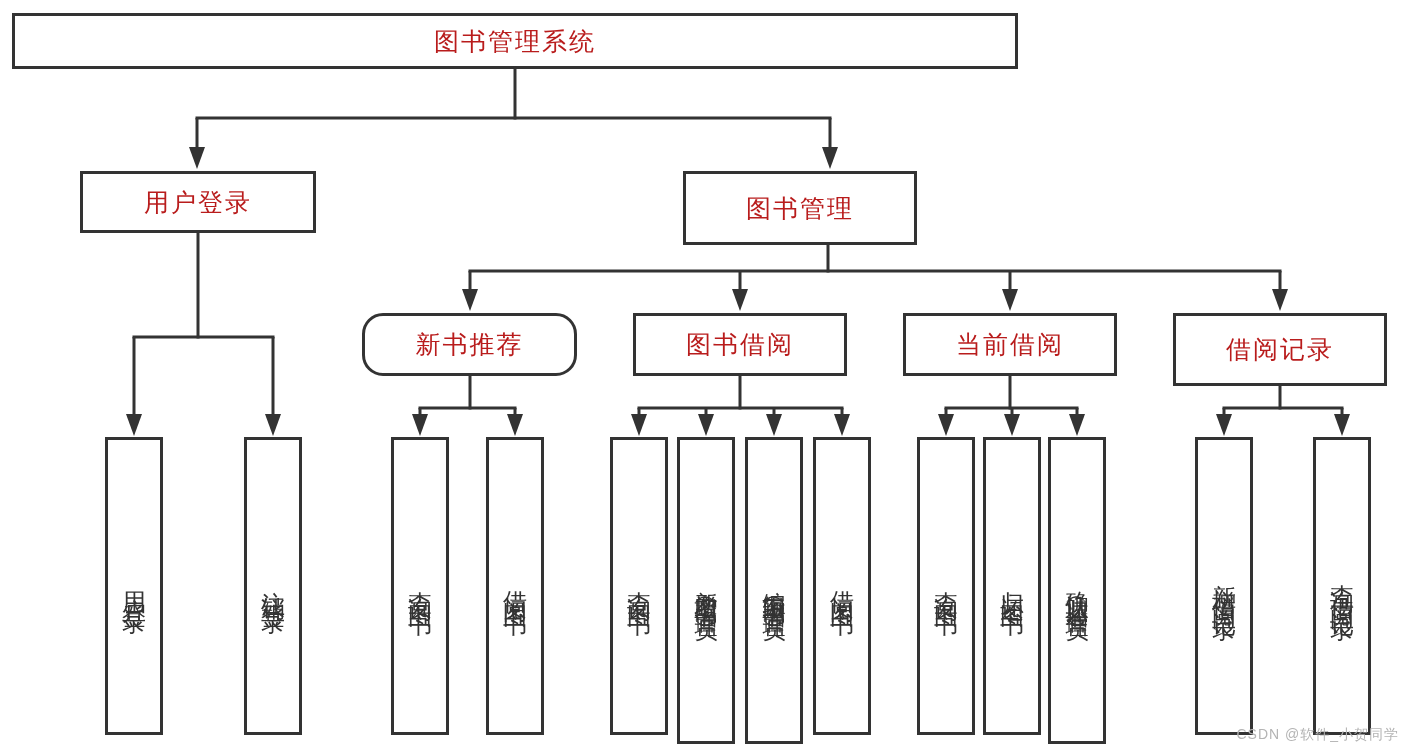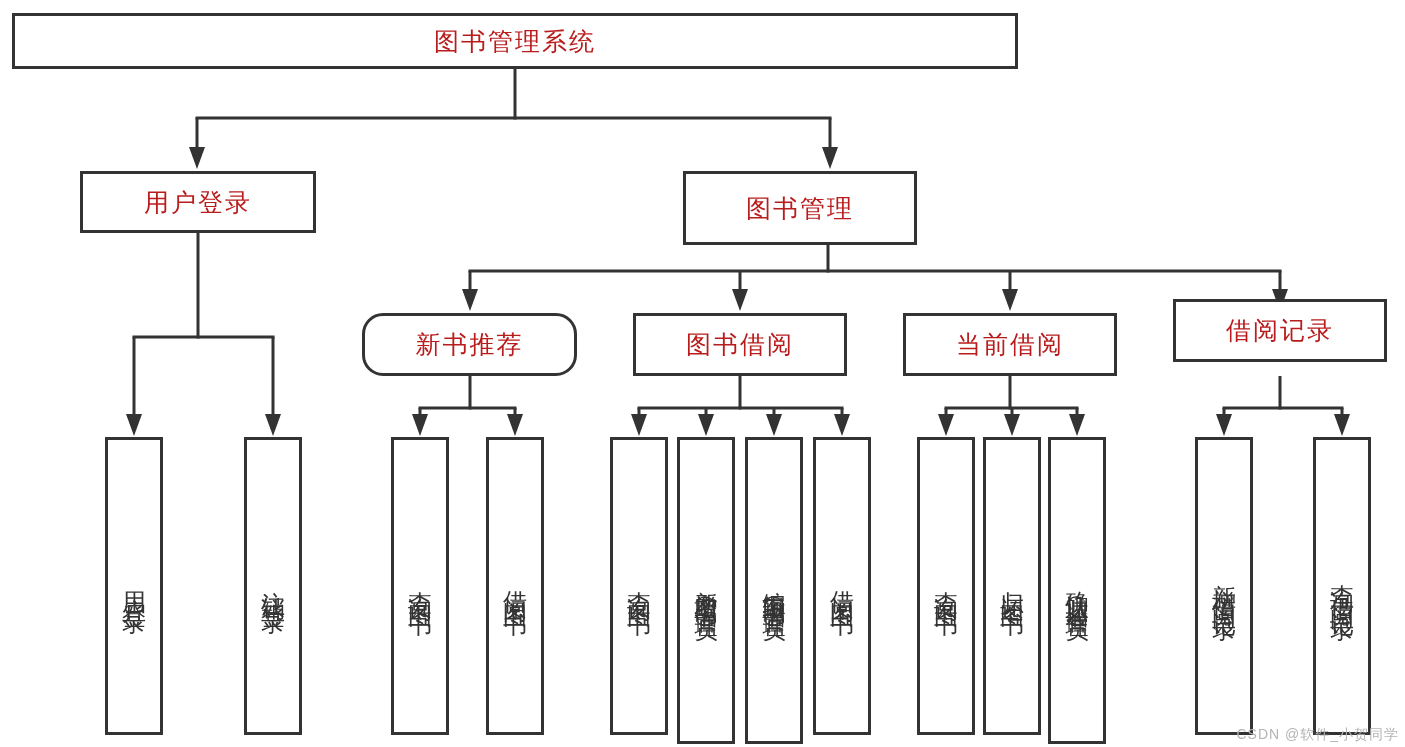--- a/index.html
+++ b/index.html
@@ -114,21 +114,21 @@
   </svg>
 
   <div class="hbox" style="left:12px;top:13px;width:1006px;height:56px;">图书管理系统</div>
 
   <div class="hbox" style="left:80px;top:171px;width:236px;height:62px;">用户登录</div>
   <div class="hbox" style="left:683px;top:171px;width:234px;height:74px;">图书管理</div>
 
   <div class="hbox" style="left:362px;top:313px;width:215px;height:63px;border-radius:21px;">新书推荐</div>
   <div class="hbox" style="left:633px;top:313px;width:214px;height:63px;">图书借阅</div>
   <div class="hbox" style="left:903px;top:313px;width:214px;height:63px;">当前借阅</div>
-  <div class="hbox" style="left:1173px;top:299px;width:214px;height:63px;">借阅记录</div>
+  <div class="hbox" style="left:1173px;top:313px;width:214px;height:73px;">借阅记录</div>
 
   <div class="vbox" style="left:105px;top:437px;">
     <span>用户登录</span>
   </div>
   <div class="vbox" style="left:244px;top:437px;">
     <span>注销登录</span>
   </div>
 
   <div class="vbox" style="left:391px;top:437px;">
     <span>查询图书</span>

